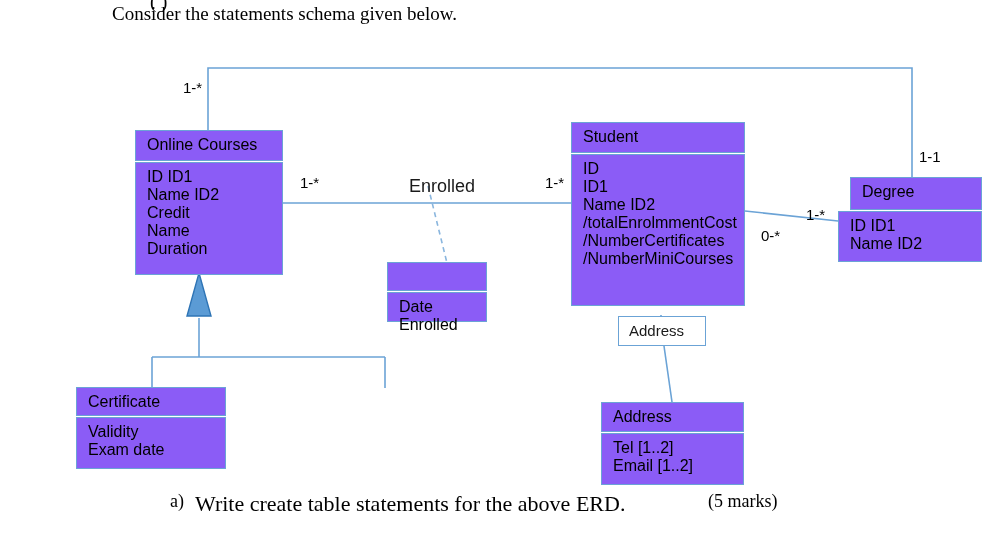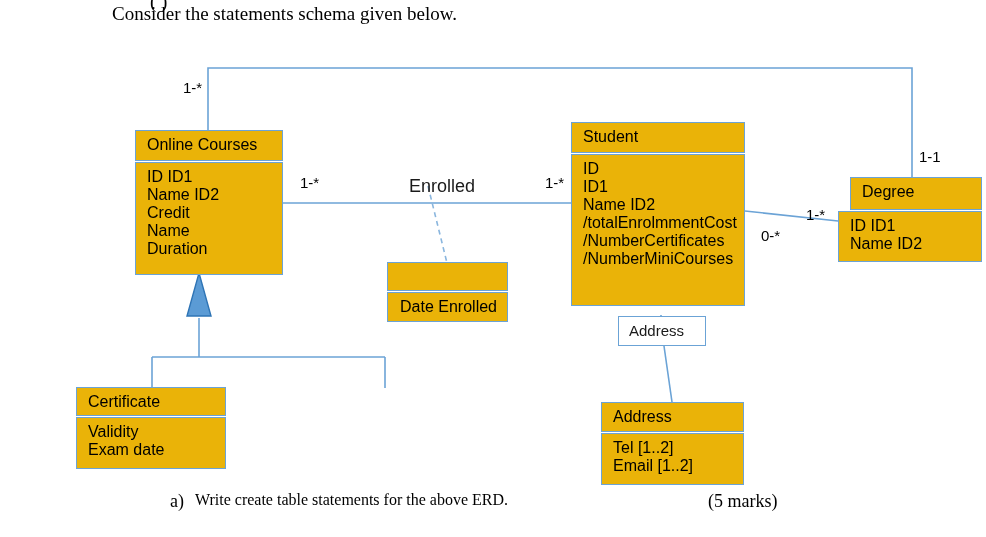--- a/index.html
+++ b/index.html
@@ -27,21 +27,21 @@
     font-size: 19px;
   }
   #question-label {
     left: 170px;
     top: 491px;
     font-size: 18px;
   }
   #question-text {
     left: 195px;
     top: 491px;
-    font-size: 16px;
+    font-size: 22px;
   }
   #marks-text {
     left: 708px;
     top: 491px;
     font-size: 18px;
   }
   #top-clip {
     position: absolute;
     left: 150px;
     top: -9px;
@@ -77,21 +77,21 @@
     line-height: 19px;
     white-space: nowrap;
   }
 
   
   .splitbox {
     position: absolute;
   }
   .splitbox .part {
     box-sizing: border-box;
-    background: #eab308;
+    background: #8b5cf6;
     border: 1px solid #6ba3d6;
     padding: 5px 10px 5px 11px;
   }
   .splitbox .part.p1 { margin-bottom: 1px; }
 
   .mult {
     position: absolute;
     font-family: "Liberation Sans", sans-serif;
     font-size: 15px;
     color: #000000;
@@ -209,21 +209,21 @@
         <span class="aname">ID</span>
         <span class="atype">ID1</span>
       </div>
       <div class="attr">
         <span class="aname">Name</span>
         <span class="atype">ID2</span>
       </div>
     </div>
   </div>
 
-  <div class="splitbox" style="left:387px; top:262px; width:121px;text-align:right;">
+  <div class="splitbox" style="left:387px; top:262px; width:100px;">
     <div class="part p1" style="height:29px;">
       <div class="title"></div>
     </div>
     <div class="part" style="height:30px;">
       <div class="attr">
         <span class="aname">Date Enrolled</span>
       </div>
     </div>
   </div>
 

